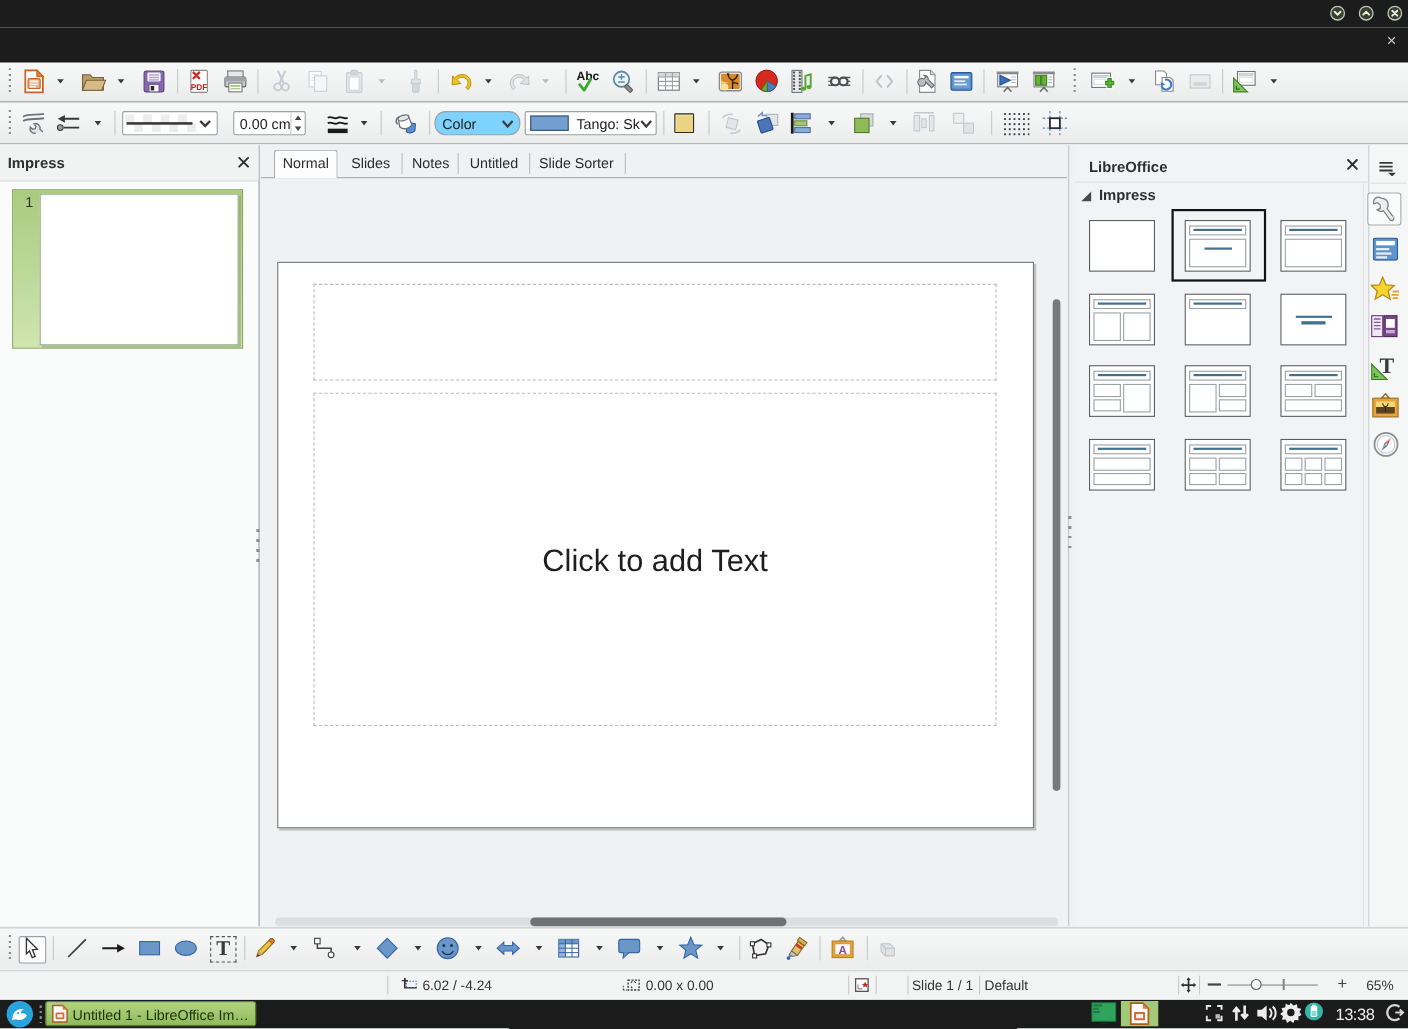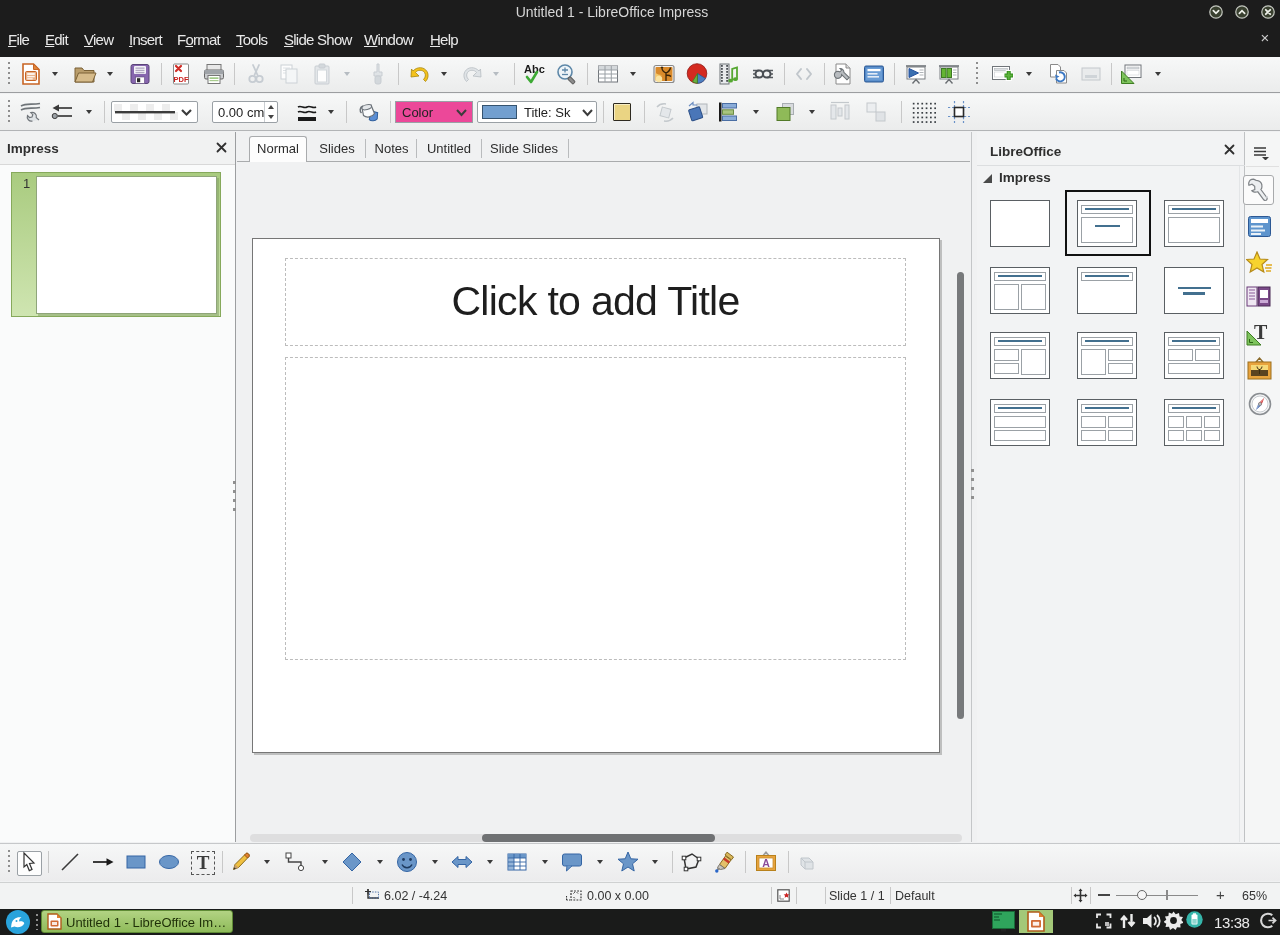--- a/index.html
+++ b/index.html
@@ -10,21 +10,20 @@
   .sep { position:absolute; width:1px; background:#c8c8c8; }
   .ico { position:absolute; }
   .ico svg { display:block; }
   .dd { position:absolute; width:0; height:0; border-left:3.5px solid transparent; border-right:3.5px solid transparent; border-top:4px solid #3a3a3a; }
 </style>
 </head>
 <body>
 <div id="root">
 
   <div class="abs" style="left:0;top:0;width:1280px;height:25px;background:#1c1c1c;"></div>
-  <div class="abs" style="left:0;top:4px;width:1224px;text-align:center;font-size:14px;color:#d6d6d6;">Untitled 1 - LibreOffice Impress</div>
 
 <div class="ico" style="left:1209px;top:5px;">
       <svg width="14" height="14" viewBox="0 0 13.5 13.5">
       <circle cx="6.75" cy="6.75" r="6" fill="#39402f" stroke="#c2c5be" stroke-width="1.2"></circle>
         <path d="M4.2 5.5 L6.75 8 L9.3 5.5" stroke="#eef0ea" stroke-width="1.7" fill="none" stroke-linecap="round"></path>
       </svg>
     </div>
 <div class="ico" style="left:1235px;top:5px;">
       <svg width="14" height="14" viewBox="0 0 13.5 13.5">
       <circle cx="6.75" cy="6.75" r="6" fill="#39402f" stroke="#c2c5be" stroke-width="1.2"></circle>
@@ -32,31 +31,20 @@
       </svg>
     </div>
 <div class="ico" style="left:1261px;top:5px;">
       <svg width="14" height="14" viewBox="0 0 13.5 13.5">
       <circle cx="6.75" cy="6.75" r="6" fill="#39402f" stroke="#c2c5be" stroke-width="1.2"></circle>
         <path d="M4.6 4.6 L8.9 8.9 M8.9 4.6 L4.6 8.9" stroke="#eef0ea" stroke-width="1.7" fill="none" stroke-linecap="round"></path>
       </svg>
     </div>
 
   <div class="abs" style="left:0;top:25px;width:1280px;height:32px;background:#1c1c1c;"></div>
-  <div class="abs" style="left:0;top:31px;width:1280px;height:20px;font-size:15px;letter-spacing:-0.75px;color:#e9e9e9;">
-    <span class="abs" style="left:8px;"><u>F</u>ile</span>
-    <span class="abs" style="left:45px;"><u>E</u>dit</span>
-    <span class="abs" style="left:84px;"><u>V</u>iew</span>
-    <span class="abs" style="left:129px;"><u>I</u>nsert</span>
-    <span class="abs" style="left:177px;">F<u>o</u>rmat</span>
-    <span class="abs" style="left:236px;"><u>T</u>ools</span>
-    <span class="abs" style="left:284px;"><u>S</u>lide Show</span>
-    <span class="abs" style="left:364px;"><u>W</u>indow</span>
-    <span class="abs" style="left:430px;"><u>H</u>elp</span>
-  </div>
   <div class="abs" style="left:1258px;top:31px;width:14px;height:14px;color:#cdcdcd;font-size:15px;line-height:14px;text-align:center;">×</div>
 
 <div class="abs" style="left:0;top:57px;width:1280px;height:36px;background:linear-gradient(#f7f8f8,#ebecec);border-bottom:1px solid #9c9ea0;"></div>
     <div class="abs" style="left:8px;top:62px;width:2px;height:24px;background-image:repeating-linear-gradient(#8e8e8e 0 2px, transparent 2px 5px);"></div>
     <div class="ico" style="left:19px;top:62px;">
       <svg width="24" height="24" viewBox="0 0 24 24">
         <path d="M4 2 L14.5 2 L20 7.5 L20 22 L4 22 Z" fill="#fff" stroke="#c86424" stroke-width="1.6"></path>
 <path d="M14.5 2 L20 7.5 L14.5 7.5 Z" fill="#e0873c" stroke="#c86424"></path>
 <rect x="6.5" y="9.5" width="11" height="9" rx="1" fill="none" stroke="#d8763009"></rect>
 <rect x="6.5" y="9.5" width="11" height="9" rx="1.2" fill="#e8b38c" stroke="#c86424"></rect>
@@ -346,29 +334,29 @@
     <div class="sep" style="left:346px;top:101px;height:22px;"></div>
     <div class="ico" style="left:357px;top:100px;">
       <svg width="24" height="24" viewBox="0 0 24 24">
         <path d="M14.5 10.5 L21 13.5 L19.5 19.5 C17 21.5 13 21 11.5 19 Z" fill="#5b8ed4" stroke="#31609e" stroke-width="1" transform="rotate(-10 16 15)"></path>
 <path d="M5 8 L14 5 L17.5 13.5 C15 17.5 9.5 18 6.5 15.5 Z" fill="#fafbfc" stroke="#6a7178" stroke-width="1.2"></path>
 <ellipse cx="9.7" cy="7.2" rx="5" ry="2.4" transform="rotate(-15 9.7 7.2)" fill="#e4e7ea" stroke="#6a7178" stroke-width="1"></ellipse>
 <path d="M6 6 C2.5 7.5 2.5 11 4.5 13" fill="none" stroke="#6a7178" stroke-width="1.4"></path>
 </svg>
     </div>
     <div class="sep" style="left:390px;top:101px;height:22px;"></div>
-    <div class="abs" style="left:395px;top:101px;width:78px;height:22px;background:#ec4899;border:1px solid #9aa0a5;border-radius:0;font-size:13px;color:#222;">
+    <div class="abs" style="left:395px;top:101px;width:78px;height:22px;background:#7dd3fc;border:1px solid #9aa0a5;border-radius:10px;font-size:13px;color:#222;">
   <span style="position:absolute;left:6px;top:2.5px;">Color</span>
   <svg width="11" height="8" viewBox="0 0 11 8" style="position:absolute;right:5px;top:7px;">
         <path d="M1 1 L5.5 6 L10 1" fill="none" stroke="#3c3c3c" stroke-width="2"></path>
       </svg>
 </div>
     <div class="abs" style="left:477px;top:101px;width:120px;height:22px;background:#fff;border:1px solid #9aa0a5;border-radius:2px;font-size:13px;color:#222;">
   <div class="abs" style="left:4px;top:3px;width:35px;height:14px;background:#729fcf;border:1px solid #35536f;"></div>
-  <span style="position:absolute;left:46px;top:2.5px;">Title: Sk</span>
+  <span style="position:absolute;left:46px;top:2.5px;">Tango: Sk</span>
   <svg width="11" height="8" viewBox="0 0 11 8" style="position:absolute;right:3px;top:7px;">
         <path d="M1 1 L5.5 6 L10 1" fill="none" stroke="#3c3c3c" stroke-width="2"></path>
       </svg>
 </div>
     <div class="abs" style="left:613px;top:103px;width:18px;height:18px;background:#ead483;border:1.6px solid #2e2a20;border-radius:1px;box-shadow:inset 1px 1px 0 #f6ecc4;"></div>
     <div class="sep" style="left:603px;top:101px;height:22px;"></div>
     <div class="sep" style="left:644px;top:101px;height:22px;"></div>
     <div class="ico" style="left:653px;top:100px;">
       <svg width="24" height="24" viewBox="0 0 24 24">
         <rect x="8" y="8" width="9" height="9" fill="#e4e7ea" stroke="#c3c8cc" transform="rotate(15 12.5 12.5)"></rect>
@@ -467,30 +455,30 @@
   <div class="abs" style="left:23px;top:176px;font-size:13px;color:#333;">1</div>
   <div class="abs" style="left:36px;top:176px;width:181px;height:138px;background:#fff;border:1px solid #8fa57a;box-shadow:2px 2px 0 rgba(125,155,95,.5);"></div>
 
   <div class="abs" style="left:237px;top:132px;width:733px;height:29px;background:#f0f1f2;"></div>
   <div class="abs" style="left:237px;top:161px;width:733px;height:1px;background:#a9abad;"></div>
   <div class="abs" style="left:249px;top:136px;width:58px;height:26px;background:#fdfdfd;border:1px solid #a9abad;border-bottom:none;border-radius:3px 3px 0 0;"></div>
   <div class="abs" style="left:249px;top:141px;width:58px;text-align:center;font-size:13px;color:#2c2c2c;">Normal</div>
   <div class="abs" style="left:317px;top:141px;width:40px;text-align:center;font-size:13px;color:#2c2c2c;">Slides</div>
   <div class="abs" style="left:374px;top:141px;width:35px;text-align:center;font-size:13px;color:#2c2c2c;">Notes</div>
   <div class="abs" style="left:424px;top:141px;width:50px;text-align:center;font-size:13px;color:#2c2c2c;">Untitled</div>
-  <div class="abs" style="left:488px;top:141px;width:72px;text-align:center;font-size:13px;color:#2c2c2c;">Slide Slides</div>
+  <div class="abs" style="left:488px;top:141px;width:72px;text-align:center;font-size:13px;color:#2c2c2c;">Slide Sorter</div>
   <div class="sep" style="left:365px;top:139px;height:19px;background:#b9bbbd;"></div>
   <div class="sep" style="left:416px;top:139px;height:19px;background:#b9bbbd;"></div>
   <div class="sep" style="left:481px;top:139px;height:19px;background:#b9bbbd;"></div>
   <div class="sep" style="left:568px;top:139px;height:19px;background:#b9bbbd;"></div>
 
   <div class="abs" style="left:252px;top:238px;width:688px;height:515px;background:#fff;border:1px solid #767676;box-shadow:2px 2px 0 rgba(150,150,150,.55);"></div>
   <div class="abs" style="left:285px;top:258px;width:621px;height:88px;border:1px dashed #bcbcbc;"></div>
-  <div class="abs" style="left:285px;top:258px;width:621px;height:88px;line-height:86px;text-align:center;font-size:41px;letter-spacing:-0.7px;color:#1e1e1e;">Click to add Title</div>
   <div class="abs" style="left:285px;top:357px;width:621px;height:303px;border:1px dashed #bcbcbc;"></div>
+  <div class="abs" style="left:285px;top:357px;width:621px;height:303px;line-height:305px;text-align:center;font-size:28px;color:#1e1e1e;">Click to add Text</div>
   <div class="abs" style="left:957px;top:272px;width:7px;height:447px;background:#77797b;border-radius:4px;"></div>
   <div class="abs" style="left:250px;top:834px;width:712px;height:8px;background:#dededf;border-radius:4px;"></div>
   <div class="abs" style="left:482px;top:834px;width:233px;height:8px;background:#6f7173;border-radius:4px;"></div>
 
   <div class="abs" style="left:971px;top:132px;width:6px;height:710px;background:#f0f1f2;border-left:1px solid #c4c6c8;"></div>
   <div class="abs" style="left:977px;top:132px;width:268px;height:710px;background:#f2f3f4;border-right:1px solid #c0c2c4;"></div>
   <div class="abs" style="left:990px;top:144px;font-size:13.5px;font-weight:bold;color:#2f2f2f;">LibreOffice</div>
   <div class="abs" style="left:1222px;top:142px;width:16px;height:16px;"><svg width="11" height="11" viewBox="0 0 11 11" style="margin:2px;">
         <path d="M1.5 1.5 L9.5 9.5 M9.5 1.5 L1.5 9.5" stroke="#2f2f2f" stroke-width="1.8" stroke-linecap="round"></path>
       </svg></div>

